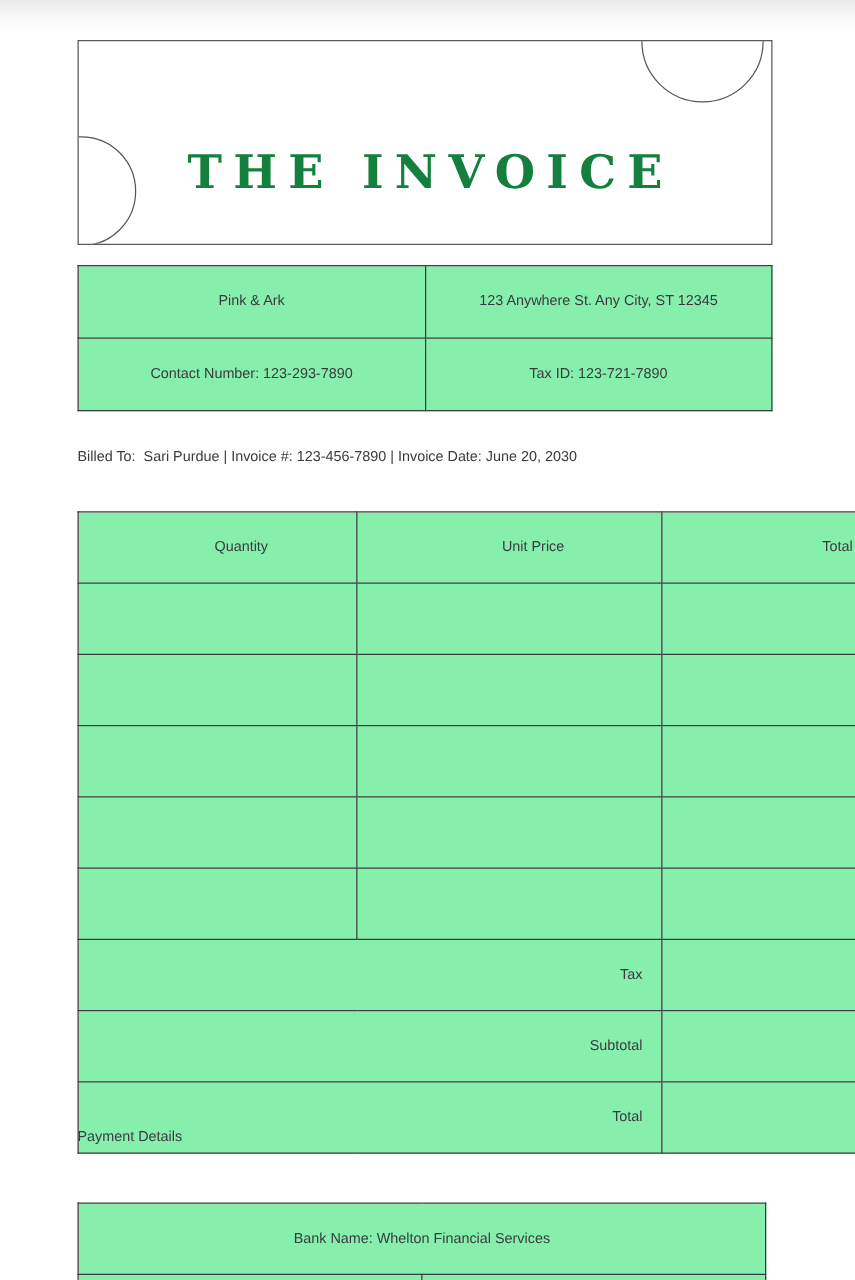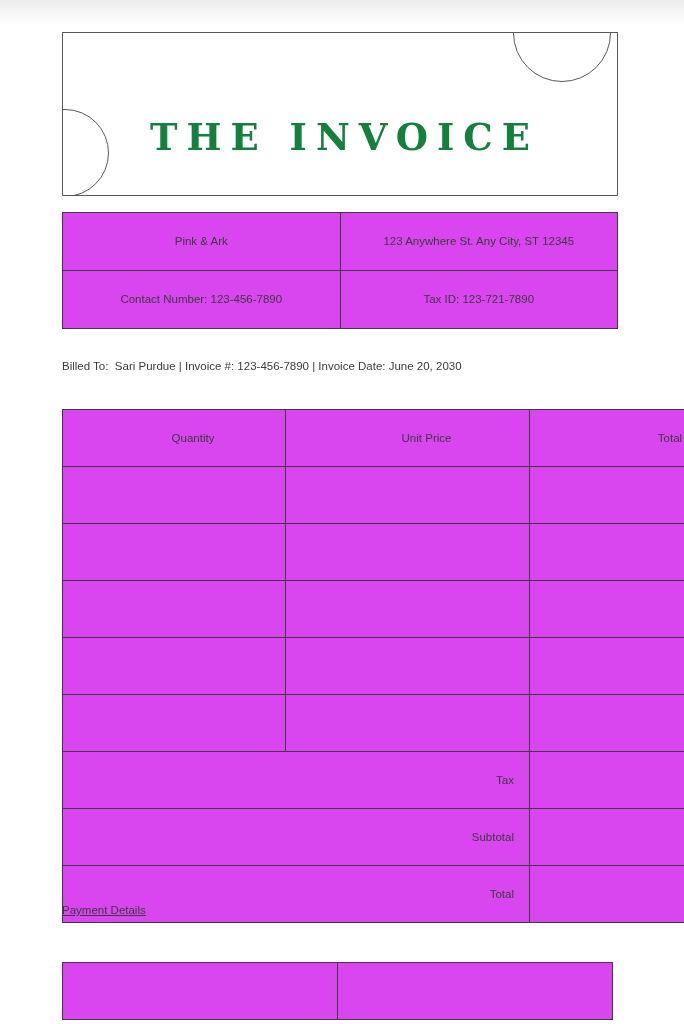--- a/index.html
+++ b/index.html
@@ -81,21 +81,21 @@
 
   
   .grid {
     position: absolute;
     border-collapse: collapse;
     table-layout: fixed;
     background: #f5f5f5;
   }
   .grid td {
     border: 1px solid #3c3c3e;
-    background: #d946ef;
+    background: #86efac;
     color: #3b3b3d;
     font-size: 11.5px;
     line-height: 15px;
     text-align: center;
     vertical-align: middle;
     padding: 0 6px;
   }
 
   
   #company-table {
@@ -139,21 +139,20 @@
   #items-table td.empty-cell { font-size: 0; }
 
   
   .section-label {
     position: absolute;
     left: 62px;
     top: 902px;
     font-size: 11.5px;
     line-height: 16px;
     color: #3b3b3d;
-    text-decoration: underline;
   }
   #payment-table {
     left: 62px;
     top: 962px;
     width: 551px;
   }
   #payment-table td {
     height: 56px;
   }
 </style>
@@ -170,21 +169,21 @@
     <div class="invoice-title">THE INVOICE</div>
   </div>
 
   <table class="grid" id="company-table">
     <tbody>
       <tr>
         <td>Pink &amp; Ark</td>
         <td>123 Anywhere St. Any City, ST 12345</td>
       </tr>
       <tr>
-        <td>Contact Number: 123-456-7890</td>
+        <td>Contact Number: 123-293-7890</td>
         <td>Tax ID: 123-721-7890</td>
       </tr>
     </tbody>
   </table>
 
   <div class="billed-line">Billed To:  Sari Purdue | Invoice #: 123-456-7890 | Invoice Date: June 20, 2030</div>
 
   <table class="grid" id="items-table">
     <tbody>
       <tr>
@@ -232,19 +231,22 @@
         <td class="empty-cell"></td>
       </tr>
     </tbody>
   </table>
 
   <div class="section-label">Payment Details</div>
 
   <table class="grid" id="payment-table">
     <tbody>
       <tr>
+        <td colspan="2">Bank Name: Whelton Financial Services</td>
+      </tr>
+      <tr>
         <td class="empty-cell"></td>
         <td class="empty-cell"></td>
       </tr>
     </tbody>
   </table>
 
 </div>
 
 </body></html>

